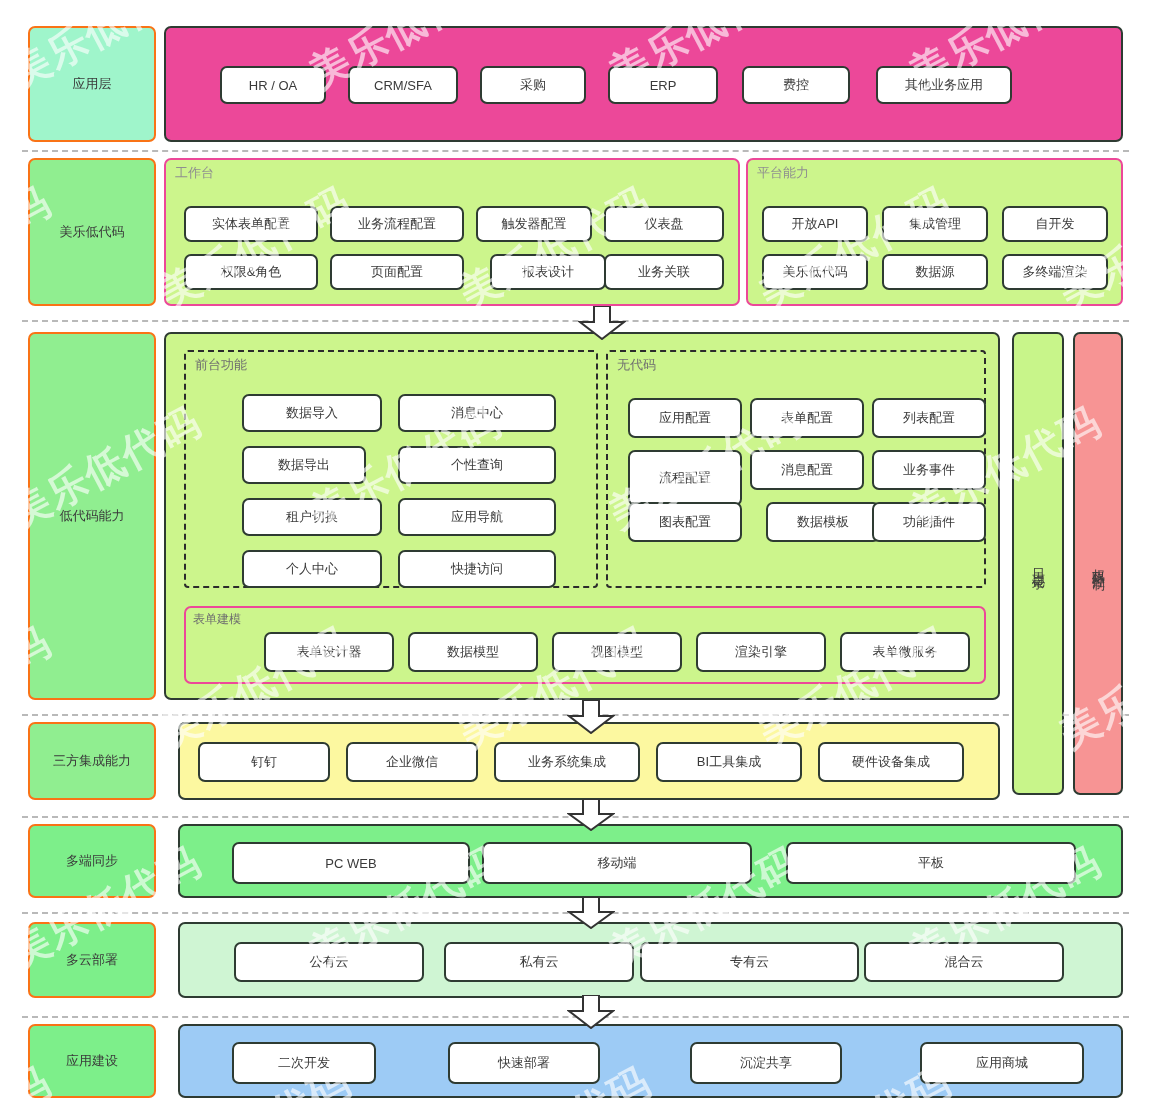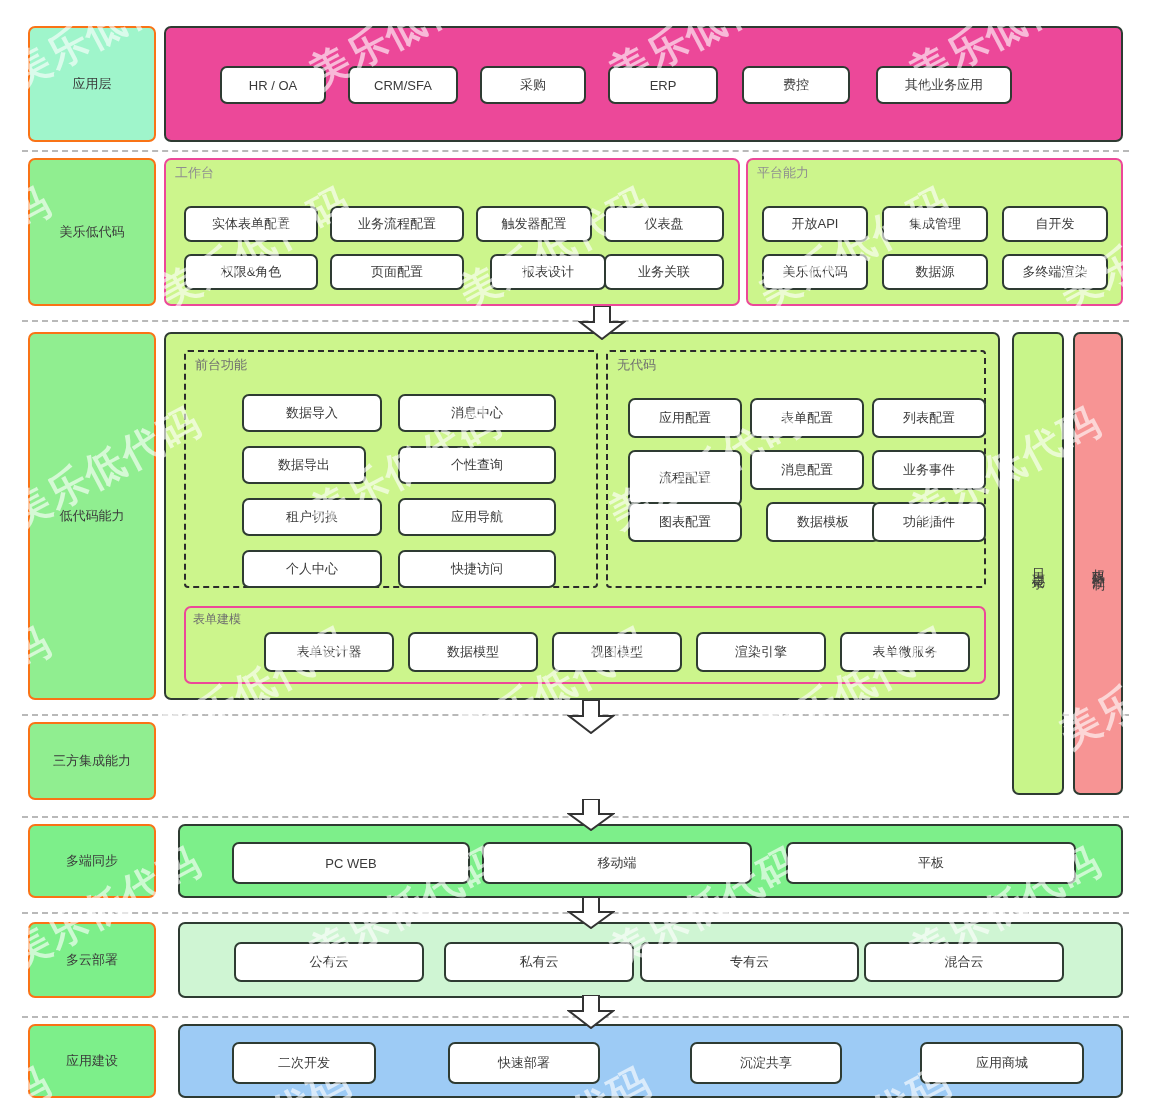--- a/index.html
+++ b/index.html
@@ -242,20 +242,27 @@
     <span>权限控制</span>
   </div>
 
   <svg class="arrow" style="left:567px;top:700px;width:48px;height:34px;" viewBox="0 0 48 34">
     <polygon points="16,0 32,0 32,16 46,16 24,33 2,16 16,16" fill="#ffffff" stroke="#333333" stroke-width="2"></polygon>
   </svg>
 
   <div class="layer-label c-green" style="left:28px;top:722px;width:128px;height:78px;">
     <span>三方集成能力</span>
   </div>
+  <div class="panel c-yellow" style="left:178px;top:722px;width:822px;height:78px;">
+    <div class="chip" style="position:absolute;left:18px;top:18px;width:132px;height:40px;">钉钉</div>
+    <div class="chip" style="position:absolute;left:166px;top:18px;width:132px;height:40px;">企业微信</div>
+    <div class="chip" style="position:absolute;left:314px;top:18px;width:146px;height:40px;">业务系统集成</div>
+    <div class="chip" style="position:absolute;left:476px;top:18px;width:146px;height:40px;">BI工具集成</div>
+    <div class="chip" style="position:absolute;left:638px;top:18px;width:146px;height:40px;">硬件设备集成</div>
+  </div>
 
   <svg class="arrow" style="left:567px;top:799px;width:48px;height:32px;" viewBox="0 0 48 32">
     <polygon points="16,0 32,0 32,15 46,15 24,31 2,15 16,15" fill="#ffffff" stroke="#333333" stroke-width="2"></polygon>
   </svg>
 
   <div class="layer-label c-grn-strong" style="left:28px;top:824px;width:128px;height:74px;">
     <span>多端同步</span>
   </div>
   <div class="panel c-grn-strong" style="left:178px;top:824px;width:945px;height:74px;">
     <div class="chip" style="position:absolute;left:52px;top:16px;width:238px;height:42px;">PC  WEB</div>

